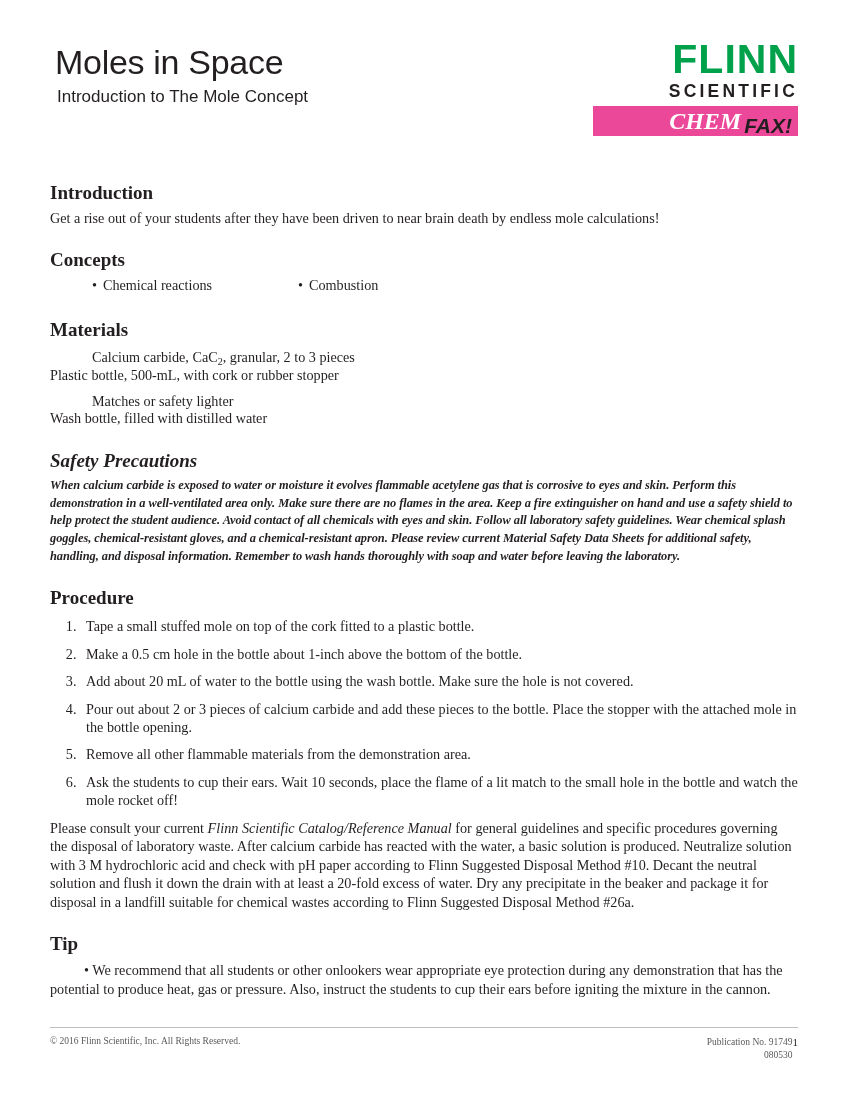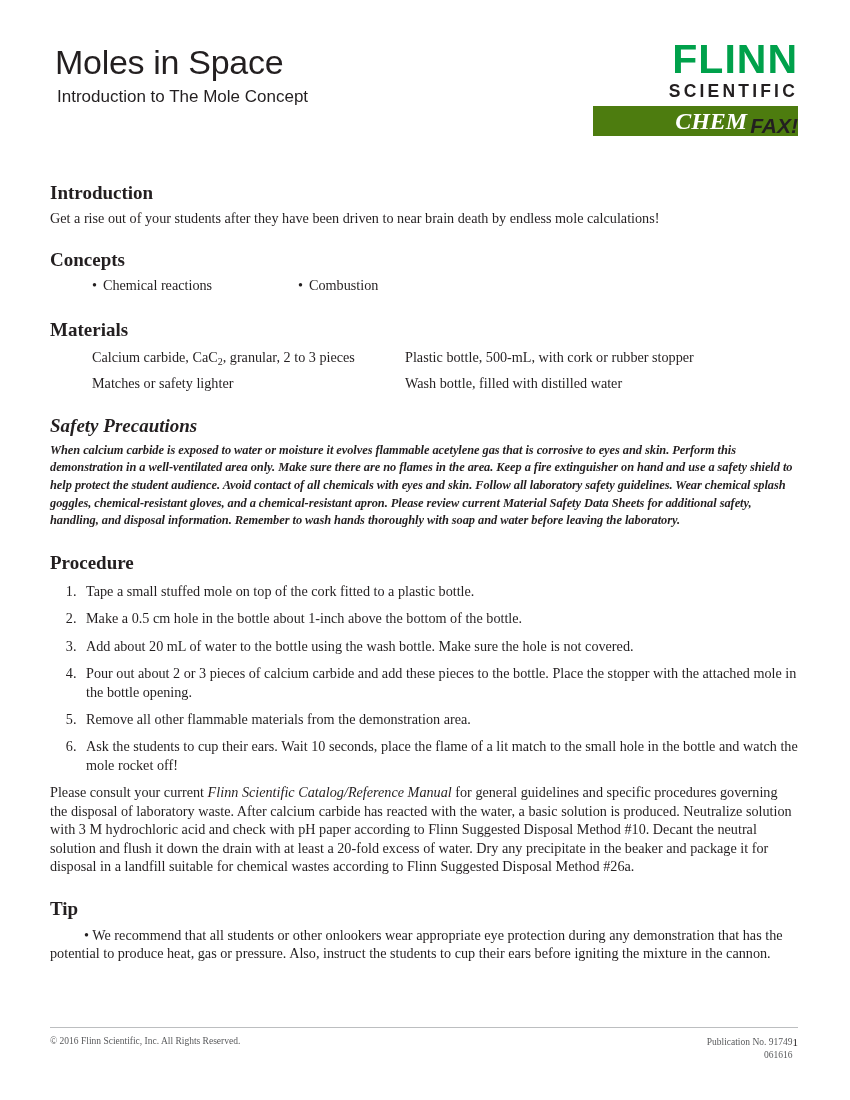--- a/index.html
+++ b/index.html
@@ -72,24 +72,25 @@
     font-weight: bold;
     font-size: 17.5px;
     letter-spacing: 3.2px;
     color: #231f20;
     line-height: 1.1;
     margin: 3px 0 0 0;
   }
   .logo-chemfax {
     margin-top: 5px;
     height: 30px;
-    background: #4d7c0f;
+    background: #ec4899;
     display: flex;
     align-items: center;
     justify-content: flex-end;
+    padding-right: 6px;
     box-sizing: border-box;
   }
   .logo-chem {
     font-family: "Liberation Serif", serif;
     font-style: italic;
     font-weight: bold;
     font-size: 24px;
     color: #ffffff;
     letter-spacing: 0px;
     padding-left: 8px;
@@ -131,20 +132,21 @@
   .concept-item.c0 { left: 42px; }
   .concept-item.c1 { left: 248px; }
   .bullet { margin-right: 6px; }
   
   .materials {
     margin-top: 8px;
   }
   .mat-row {
     display: flex;
     margin-bottom: 8px;
+    flex-direction: column;
   }
   .mat-col {
     font-size: 14.2px;
     line-height: 1.25;
   }
   .mat-col.left { width: 355px; padding-left: 42px; box-sizing: border-box; }
   .mat-col.right { flex: 1; }
   sub { font-size: 10px; vertical-align: baseline; position: relative; top: 3px; }
   
   .safety-text {
@@ -266,19 +268,19 @@
   <p class="disposal-text"><span>Please consult your current </span><i>Flinn Scientific Catalog/Reference Manual</i><span> for general guidelines and specific procedures governing the disposal of laboratory waste. After calcium carbide has reacted with the water, a basic solution is produced. Neutralize solution with 3 M hydrochloric acid and check with pH paper according to Flinn Suggested Disposal Method #10. Decant the neutral solution and flush it down the drain with at least a 20-fold excess of water. Dry any precipitate in the beaker and package it for disposal in a landfill suitable for chemical wastes according to Flinn Suggested Disposal Method #26a.</span></p>
 
   <h2 class="section">Tip</h2>
   <p class="tip-text">• We recommend that all students or other onlookers wear appropriate eye protection during any demonstration that has the potential to produce heat, gas or pressure. Also, instruct the students to cup their ears before igniting the mixture in the cannon.</p>
 
   <div class="footer">
     <div class="footer-left">© 2016 Flinn Scientific, Inc. All Rights Reserved.</div>
     <div class="footer-right">
       <div class="pub-lines">
         <div>Publication No. 91749</div>
-        <div>061616</div>
+        <div>080530</div>
       </div>
       <div class="page-num">1</div>
     </div>
   </div>
 
 </div>
 
 </body></html>

